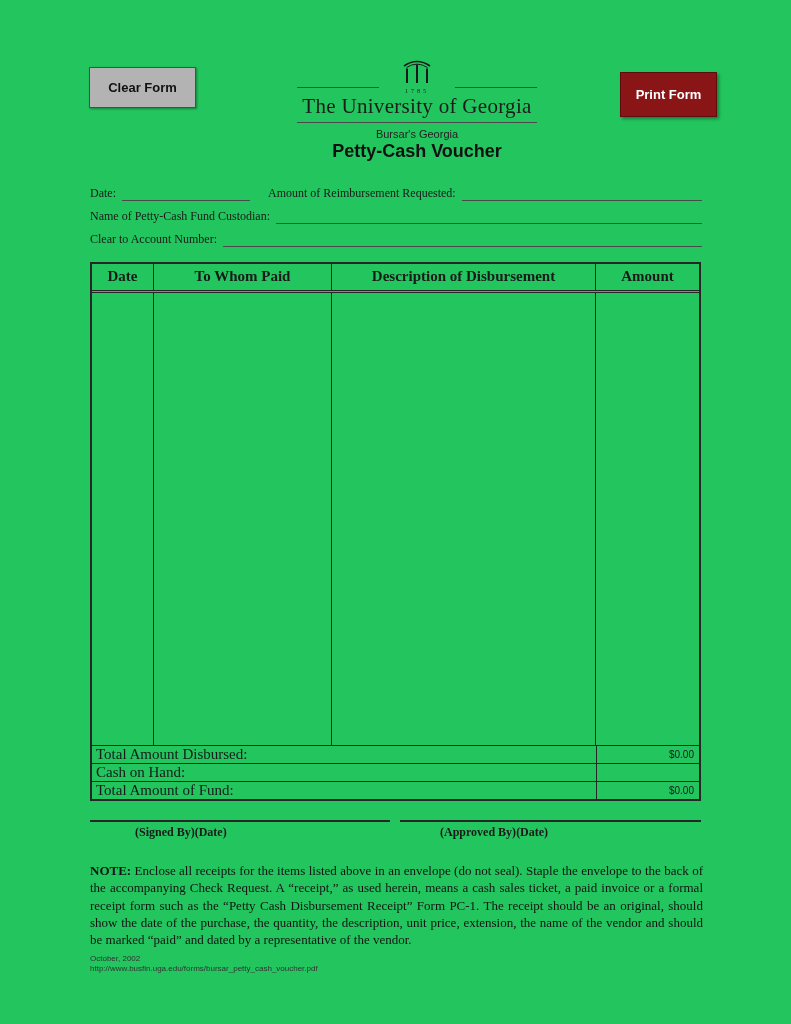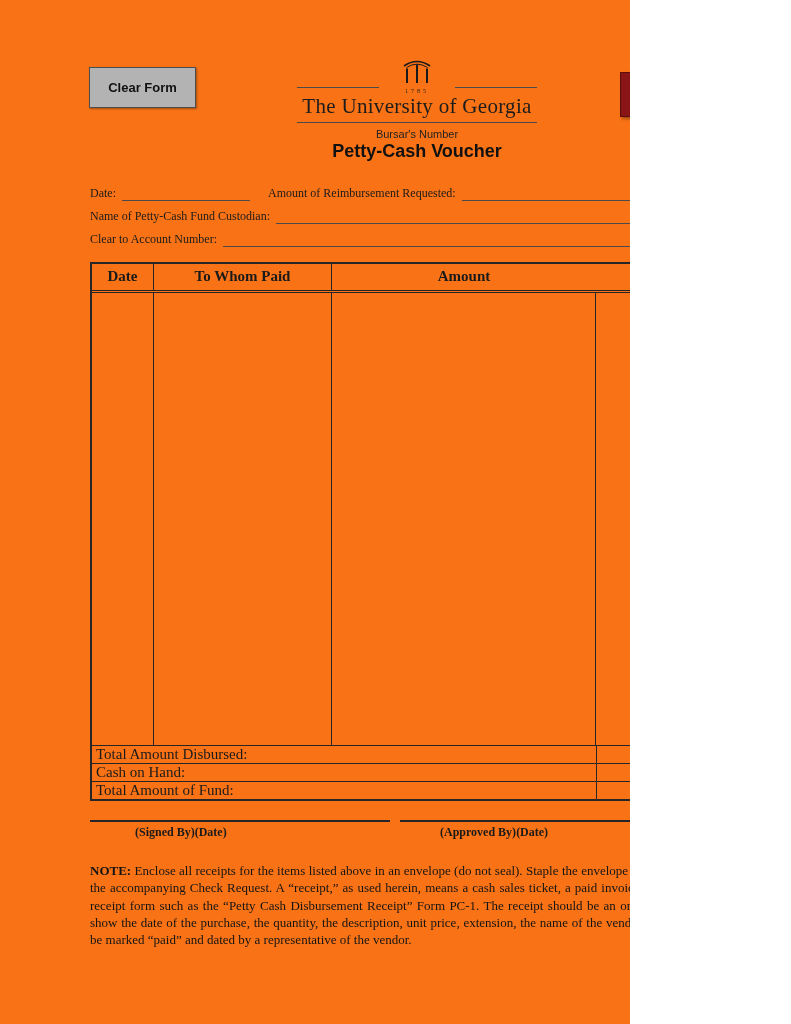--- a/index.html
+++ b/index.html
@@ -1,20 +1,20 @@
 <!DOCTYPE html>
 <html><head>
 <meta charset="utf-8">
 <style>
   * { margin:0; padding:0; box-sizing:border-box; }
   html,body { background:#ffffff; }
   .page {
     position:relative;
-    width:630px; height:1024px;
-    background:#f97316;
+    width:791px; height:1024px;
+    background:#22c55e;
     font-family:"Liberation Serif", serif;
     color:#1a1a1a;
     overflow:hidden;
   }
 
   
   .btn { position:absolute; font-family:"Liberation Sans", sans-serif; font-weight:bold; font-size:13px; cursor:pointer; }
   .btn-clear {
     left:89px; top:67px; width:107px; height:41px;
     background:#b3b3b3; color:#111;
@@ -97,21 +97,21 @@
         <line x1="5" y1="12.5" x2="5" y2="27" stroke="#1a1a1a" stroke-width="2"></line>
         <line x1="15" y1="8.5" x2="15" y2="27" stroke="#1a1a1a" stroke-width="2"></line>
         <line x1="25" y1="12.5" x2="25" y2="27" stroke="#1a1a1a" stroke-width="2"></line>
       </svg>
       <div class="founded">1785</div>
       <span class="rule-right"></span>
     </div>
     <div class="uni-name">The University of Georgia</div>
     <div class="logo-underline"></div>
   </div>
-  <div class="office">Bursar's Number</div>
+  <div class="office">Bursar's Georgia</div>
   <div class="form-title">Petty-Cash Voucher</div>
 
   <div class="fields">
     <div class="frow">
       <span class="lbl">Date:</span>
       <span class="uline ul-date"></span>
       <span class="lbl">Amount of Reimbursement Requested:</span>
       <span class="uline ul-grow"></span>
     </div>
     <div class="frow">
@@ -121,20 +121,21 @@
     <div class="frow">
       <span class="lbl">Clear to Account Number:</span>
       <span class="uline ul-grow"></span>
     </div>
   </div>
 
   <div class="vtable">
     <div class="grid4 thead">
       <div class="cell">Date</div>
       <div class="cell">To Whom Paid</div>
+      <div class="cell">Description of Disbursement</div>
       <div class="cell">Amount</div>
     </div>
     <div class="grid4 tbody">
       <div class="cell"></div>
       <div class="cell"></div>
       <div class="cell"></div>
       <div class="cell"></div>
     </div>
     <div class="trow">
       <div class="tlabel">Total Amount Disbursed:</div>
@@ -156,14 +157,18 @@
   </div>
   <div class="sig sig-right">
     <span>(Approved By)</span>
     <span>(Date)</span>
   </div>
 
   <div class="note">
     <b>NOTE:</b><span> Enclose all receipts for the items listed above in an envelope (do not seal).  Staple the envelope to the back of the accompanying Check Request.  A “receipt,” as used herein, means a cash sales ticket, a paid invoice or a formal receipt form such as the “Petty Cash Disbursement Receipt” Form PC-1.  The receipt should be an original, should show the date of the purchase, the quantity, the description, unit price, extension, the name of the vendor and should be marked “paid” and dated by a representative of the vendor.</span>
   </div>
 
+  <div class="footer">
+    <div>October, 2002</div>
+    <div>http://www.busfin.uga.edu/forms/bursar_petty_cash_voucher.pdf</div>
+  </div>
 
 </div>
 
 </body></html>

